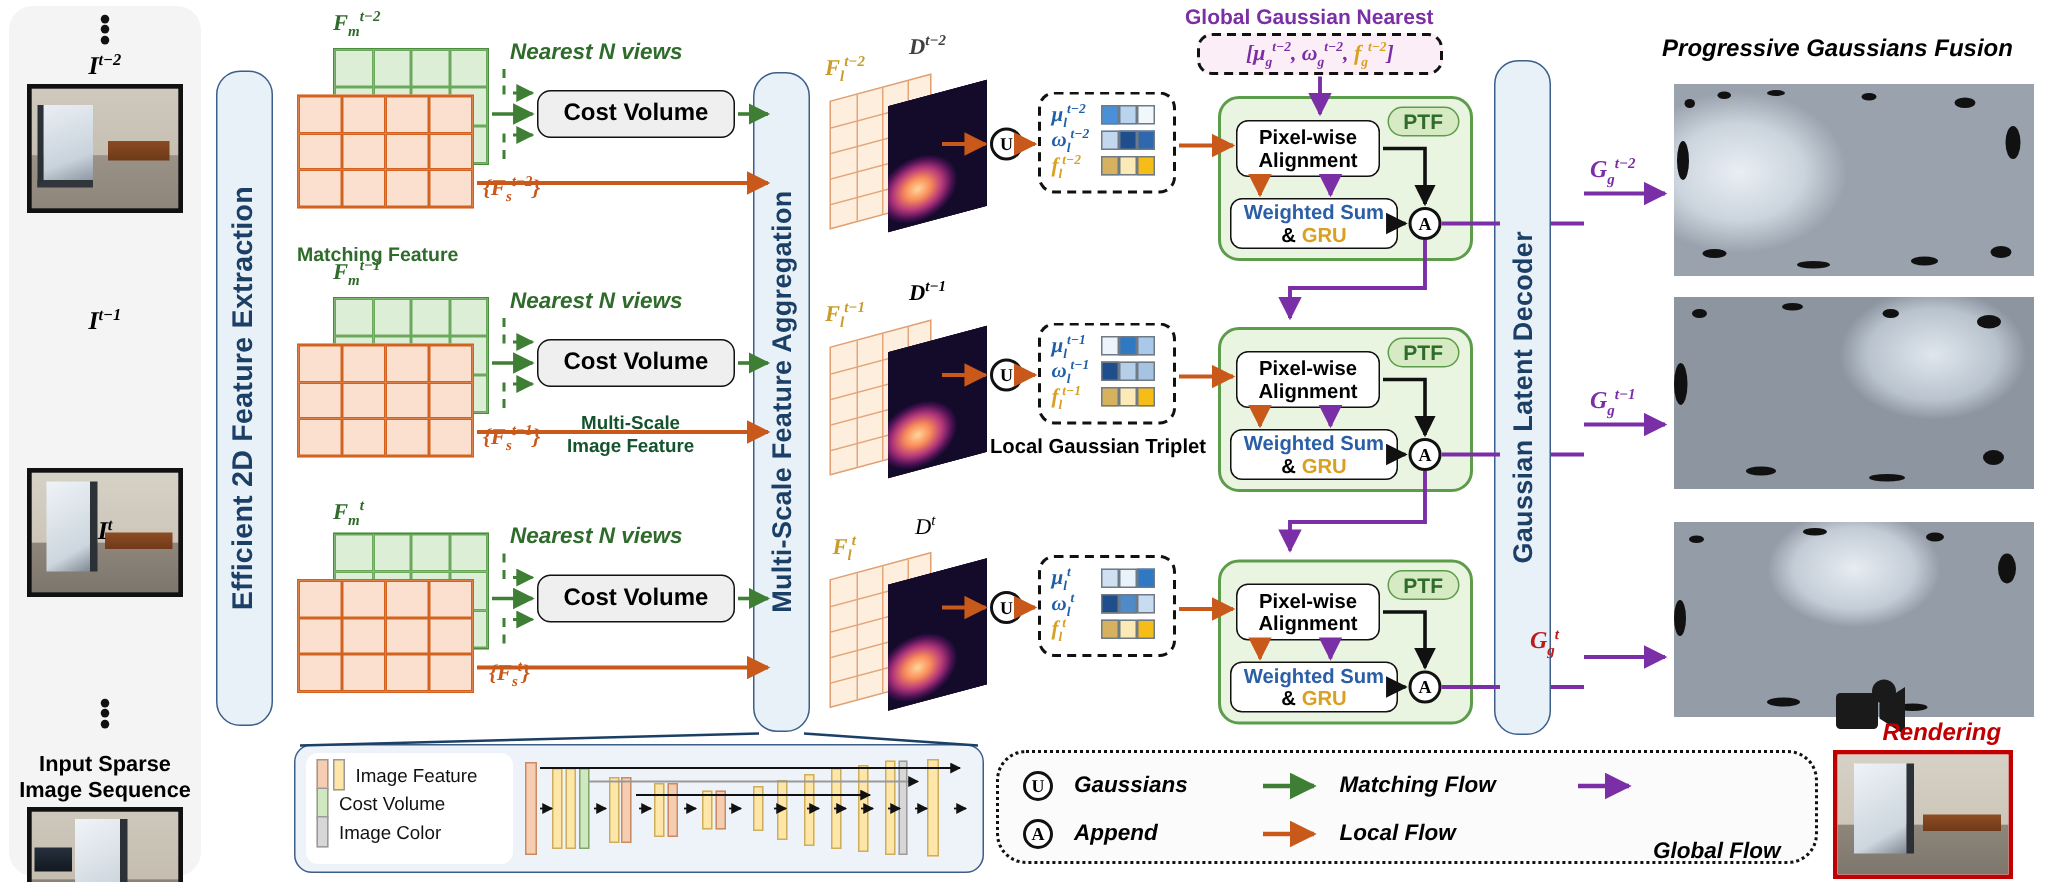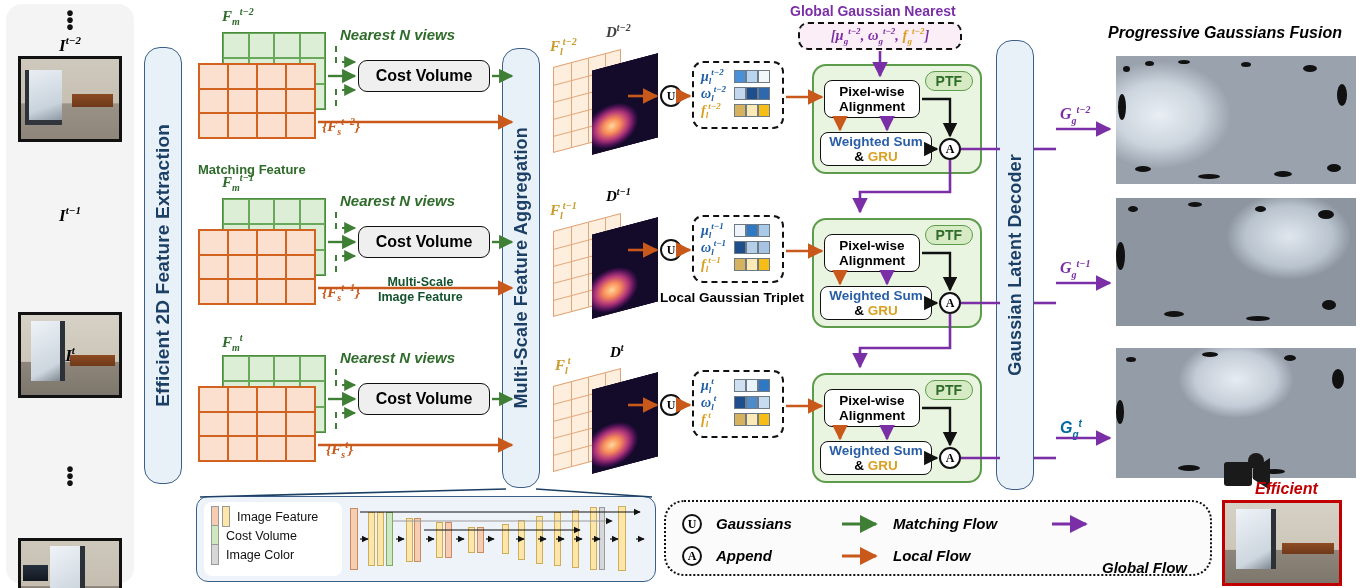--- a/index.html
+++ b/index.html
@@ -274,20 +274,24 @@
   <div class="photo abs" style="left:12px;top:362px;width:104px;height:86px;">
     <div class="scene scene-c"></div>
   </div>
 
   <div class="dots-v abs" style="top:462px;left:0;">
     <span>•</span>
       <span>•</span>
       <span>•</span>
   </div>
 
+  <div class="bottom-caption abs" style="left:0;top:498px;width:128px;">
+    <div>Input Sparse</div>
+    <div>Image Sequence</div>
+  </div>
 </div>
 
 <div class="stage-bar abs" style="left:144px;top:47px;width:38px;height:437px;">
   <span style="font-size:19px;">Efficient 2D Feature Extraction</span>
 </div>
 
 <div class="stage-bar abs" style="left:502px;top:48px;width:38px;height:440px;">
   <span style="font-size:18px;">Multi-Scale Feature Aggregation</span>
 </div>
 
@@ -547,21 +551,21 @@
 </div>
 <div class="fl-plane" style="left:553px;top:377px;width:68px;height:86px;">
   <i style="left:0;top:17px;width:100%;height:1px;"></i>
     <i style="left:0;top:34px;width:100%;height:1px;"></i>
   <i style="left:0;top:51px;width:100%;height:1px;"></i>
     <i style="left:0;top:68px;width:100%;height:1px;"></i>
   <i style="left:17px;top:0;width:1px;height:100%;"></i>
     <i style="left:34px;top:0;width:1px;height:100%;"></i>
   <i style="left:51px;top:0;width:1px;height:100%;"></i>
 </div>
-<div class="abs" style="left:610px;top:342px;font-family:'Liberation Serif',serif;font-weight:bold;font-style:italic;font-size:15px;color:#000;">
+<div class="abs" style="left:610px;top:342px;font-family:'Liberation Serif',serif;font-weight:normal;font-style:italic;font-size:15px;color:#000;">
   <span>D</span><sup style="font-size:10px;">t</sup>
 </div>
 <div class="depth-map" style="left:592px;top:381px;width:66px;height:84px;"></div>
 
 <div class="circ" style="left:660px;top:394px;width:22px;height:22px;">U</div>
 
 <div class="triplet-box" style="left:692px;top:370px;width:92px;height:68px;">
   <div class="trip-row">
     <span class="trip-sym sym-blue"><span>μ</span><sub style="font-size:9px;">l</sub><sup style="font-size:9px;">t</sup></span>
     <span class="swatches">
@@ -629,41 +633,41 @@
   <div class="speck" style="left:5%;top:6%;width:10px;height:6px;"></div>
   <div class="speck" style="left:30%;top:3%;width:14px;height:5px;"></div>
   <div class="speck" style="left:58%;top:6%;width:11px;height:6px;"></div>
   <div class="speck" style="left:84%;top:9%;width:16px;height:9px;"></div>
   <div class="speck" style="left:0%;top:34%;width:9px;height:28px;"></div>
   <div class="speck" style="left:20%;top:88%;width:20px;height:6px;"></div>
   <div class="speck" style="left:54%;top:92%;width:24px;height:5px;"></div>
   <div class="speck" style="left:86%;top:80%;width:14px;height:10px;"></div>
 </div>
 
-<div class="abs" style="left:1060px;top:418px;font-family:Liberation Sans, sans-serif;font-style:italic;font-weight:bold;font-size:16px;color:#0369a1;">
+<div class="abs" style="left:1020px;top:418px;font-family:Liberation Serif, serif;font-style:italic;font-weight:bold;font-size:16px;color:#b91c1c;">
   <span>G</span><sub style="font-size:10px;">g</sub><sup style="font-size:10px;">t</sup>
 </div>
 <div class="cloud cl3" style="left:1116px;top:348px;width:240px;height:130px;">
   <div class="body"></div>
   <div class="speck" style="left:4%;top:7%;width:10px;height:5px;"></div>
   <div class="speck" style="left:36%;top:3%;width:16px;height:5px;"></div>
   <div class="speck" style="left:70%;top:5%;width:12px;height:6px;"></div>
   <div class="speck" style="left:90%;top:16%;width:12px;height:20px;"></div>
   <div class="speck" style="left:0%;top:40%;width:8px;height:24px;"></div>
   <div class="speck" style="left:26%;top:90%;width:22px;height:6px;"></div>
   <div class="speck" style="left:62%;top:93%;width:20px;height:5px;"></div>
 </div>
 
 <svg class="abs" style="left:1222px;top:452px;" width="52" height="40" viewBox="0 0 52 40">
   <rect x="2" y="10" width="28" height="24" rx="3" fill="#1a1a1a"></rect>
   <path d="M31 17 L48 6 L48 38 L31 27 Z" fill="#1a1a1a"></path>
   <circle cx="34" cy="9" r="8" fill="#1a1a1a"></circle>
 </svg>
 
-<div class="render-label" style="left:1255px;top:480px;">Efficient</div>
+<div class="render-label" style="left:1255px;top:480px;">Rendering</div>
 <div class="render-box" style="left:1222px;top:500px;width:120px;height:86px;">
   <div class="scene scene-b" style="position:absolute;inset:0;"></div>
 </div>
 
 <div class="unet-panel" style="left:196px;top:496px;width:460px;height:86px;">
 </div>
 <div class="unet-key" style="left:204px;top:502px;width:138px;height:74px;">
   <div class="row">
     <span class="keysw">
         <i style="background:#f6cdb0"></i>

